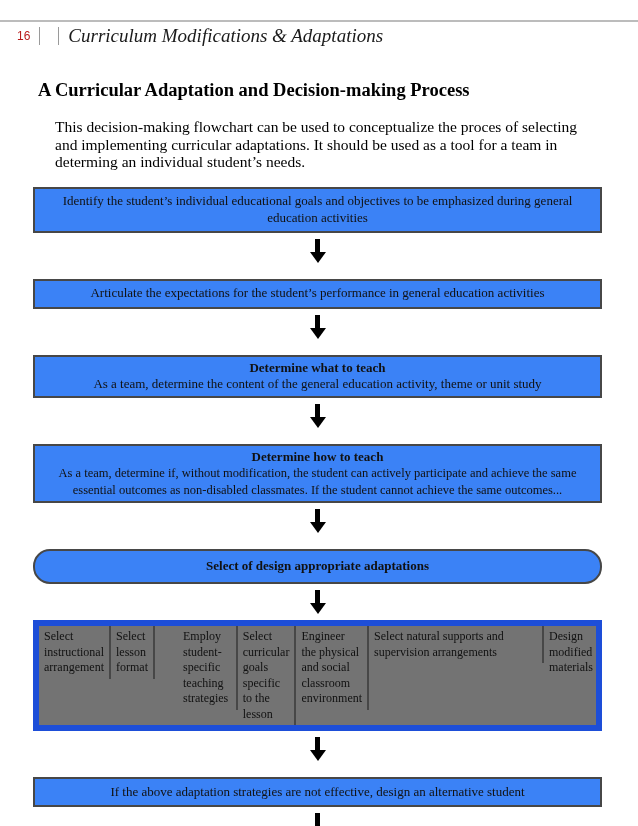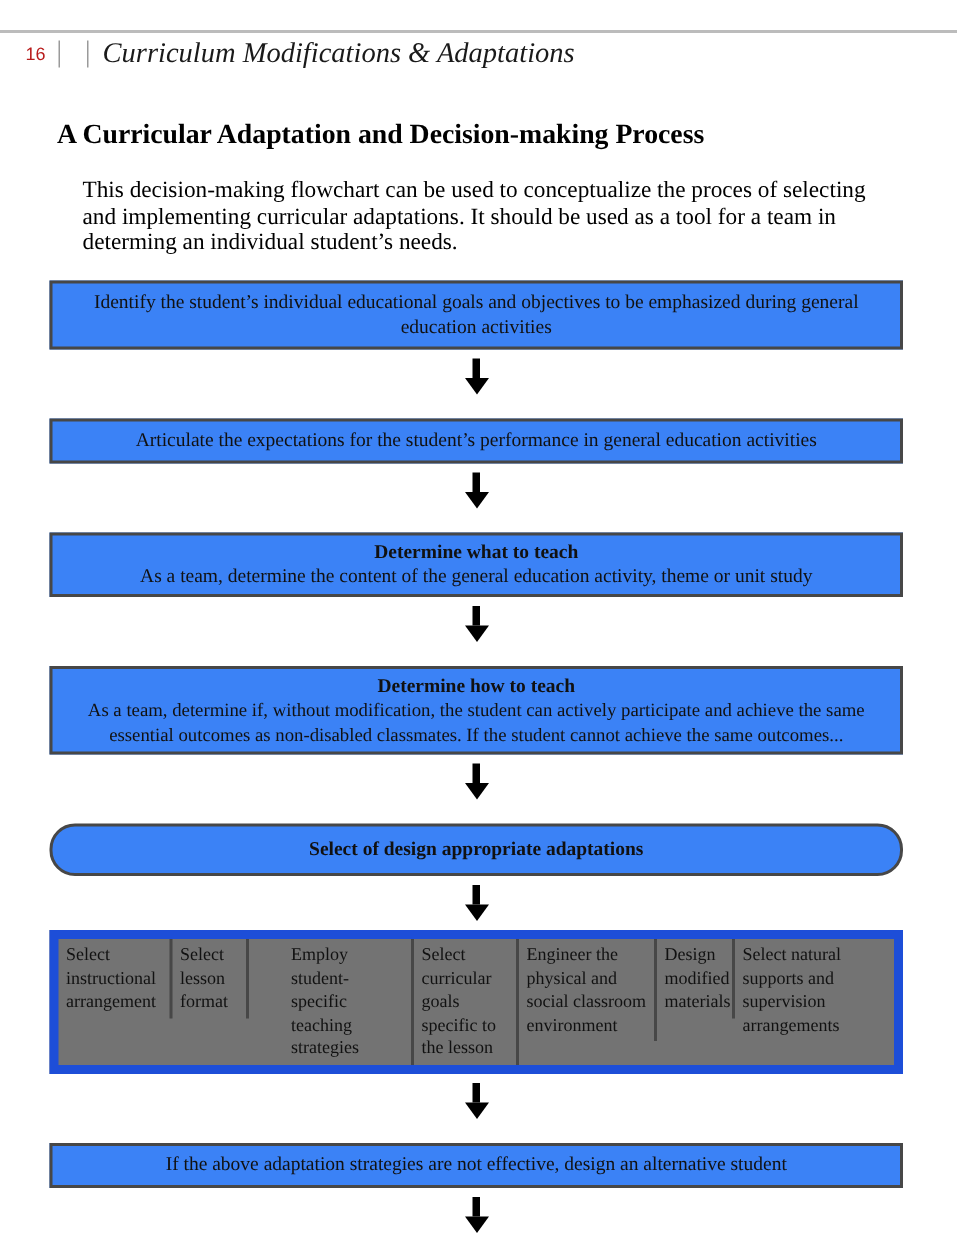--- a/index.html
+++ b/index.html
@@ -189,22 +189,22 @@
       <div class="stem"></div>
       <div class="head"></div>
     </div>
 
   <div class="options-row">
     <div class="option-cell c1">Select instructional arrangement</div>
     <div class="option-cell c2">Select lesson format</div>
     <div class="option-cell c3">Employ student-specific teaching strategies</div>
     <div class="option-cell c4">Select curricular goals specific to the lesson</div>
     <div class="option-cell c5">Engineer the physical and social classroom environment</div>
+    <div class="option-cell">Select natural supports and supervision arrangements</div>
     <div class="option-cell c6">Design modified materials</div>
-    <div class="option-cell">Select natural supports and supervision arrangements</div>
   </div>
 
   <div class="arrow">
       <div class="stem"></div>
       <div class="head"></div>
     </div>
 
   <div class="flow-box b7">
     <div class="step-text">If the above adaptation strategies are not effective, design an alternative student</div>
   </div>

